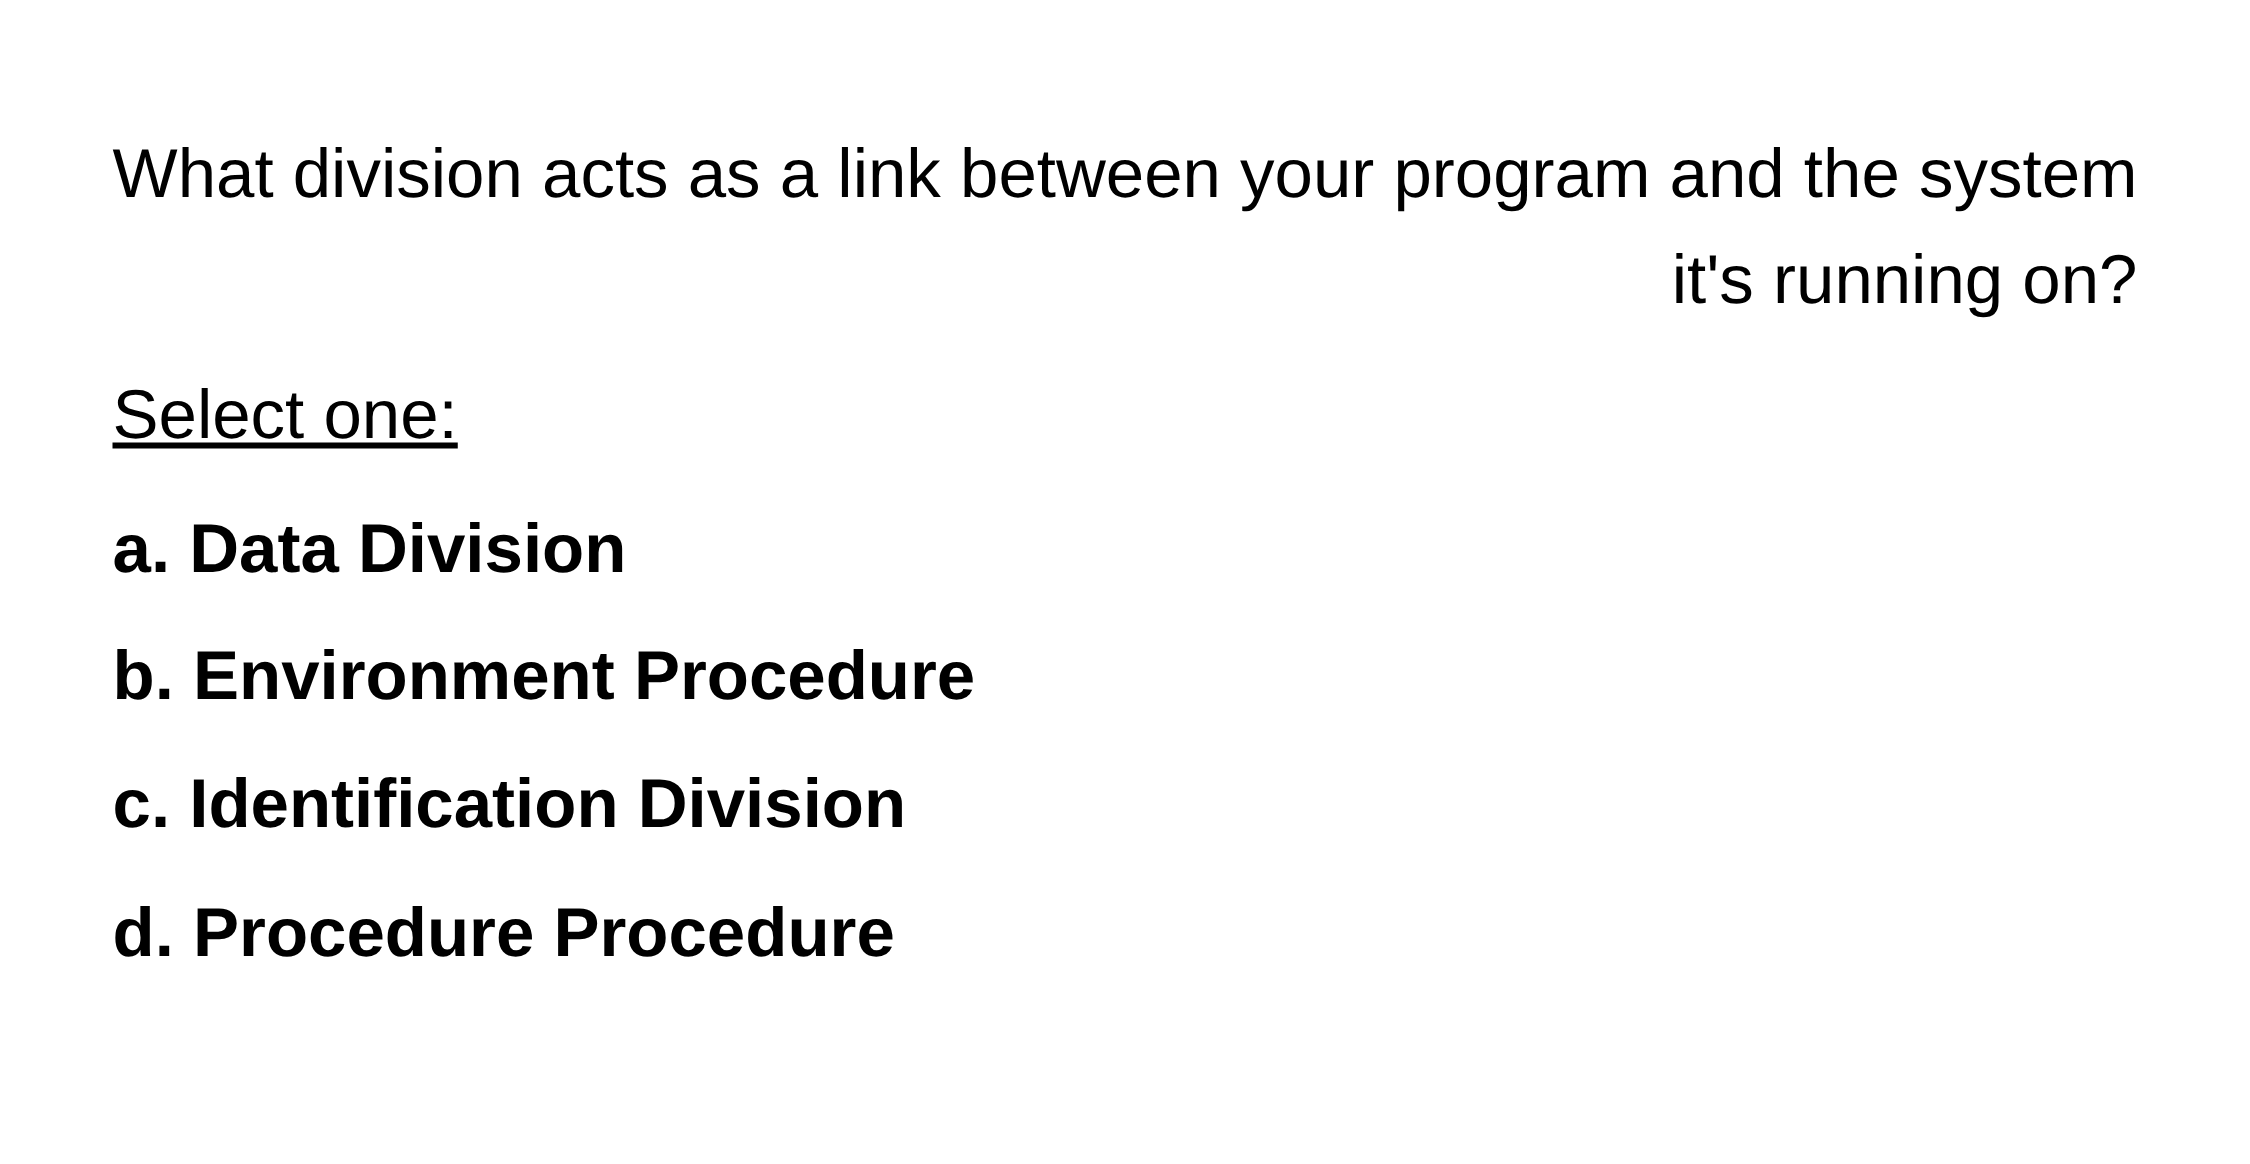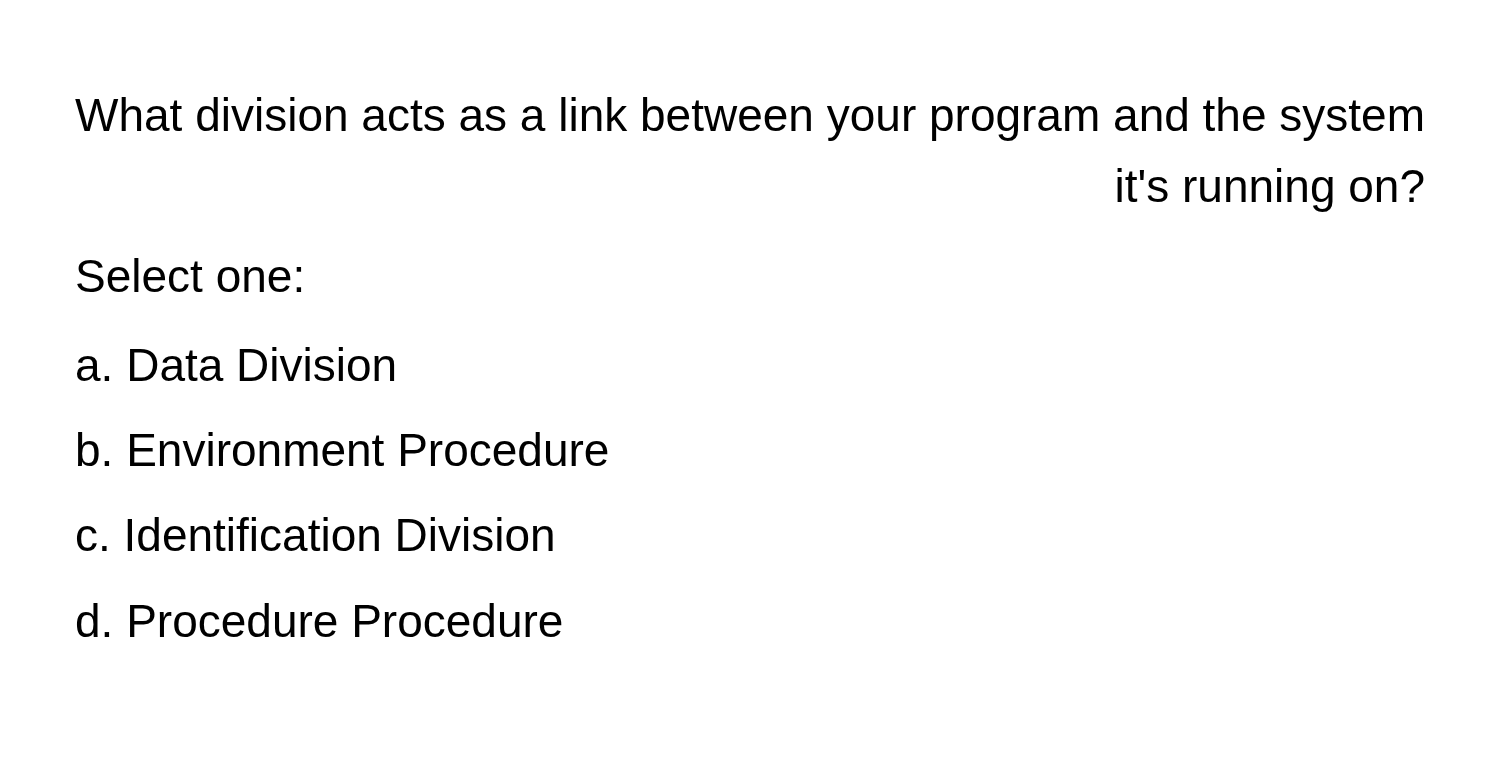--- a/index.html
+++ b/index.html
@@ -20,25 +20,26 @@
       line-height: 1.55;
       font-weight: 400;
       margin-bottom: 18px;
       text-align: right;
     }
     .select-prompt {
       font-size: 46px;
       line-height: 1.55;
       font-weight: 400;
       margin-bottom: 18px;
+      text-decoration: underline;
     }
     .option {
       font-size: 46px;
       line-height: 1.55;
-      font-weight: 400;
+      font-weight: 700;
       margin-bottom: 14px;
     }
   </style>
 </head>
 <body>
 
 <div class="question-text">What division acts as a link between your program and the system it's running on?</div>
 <div class="select-prompt">Select one:</div>
 
 <div class="option">

